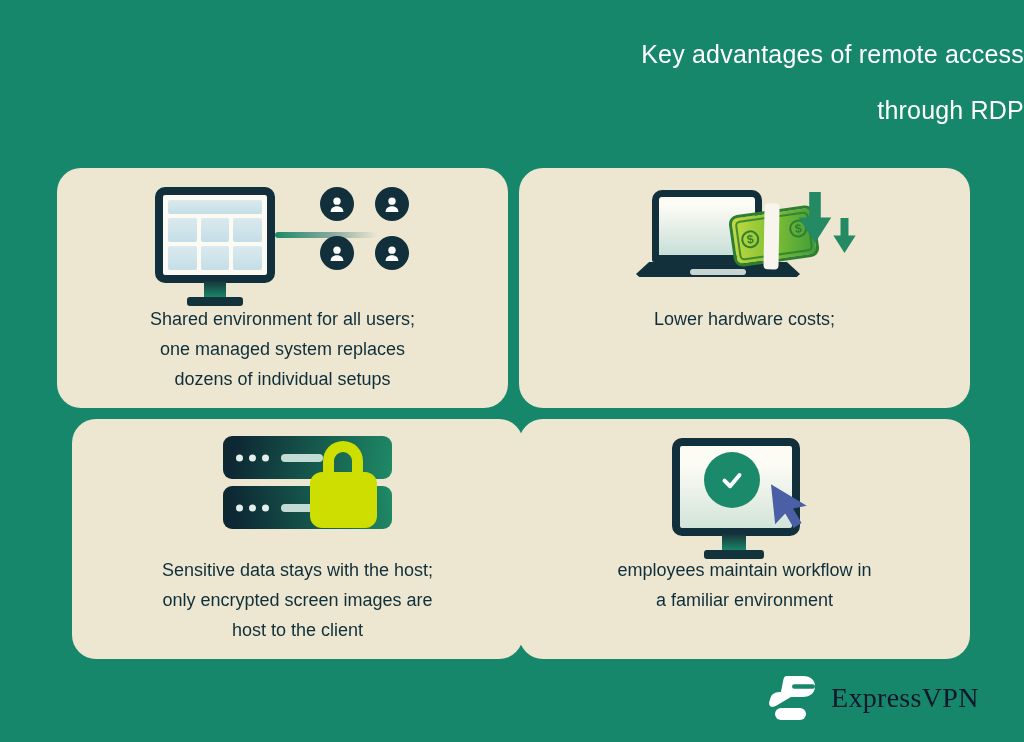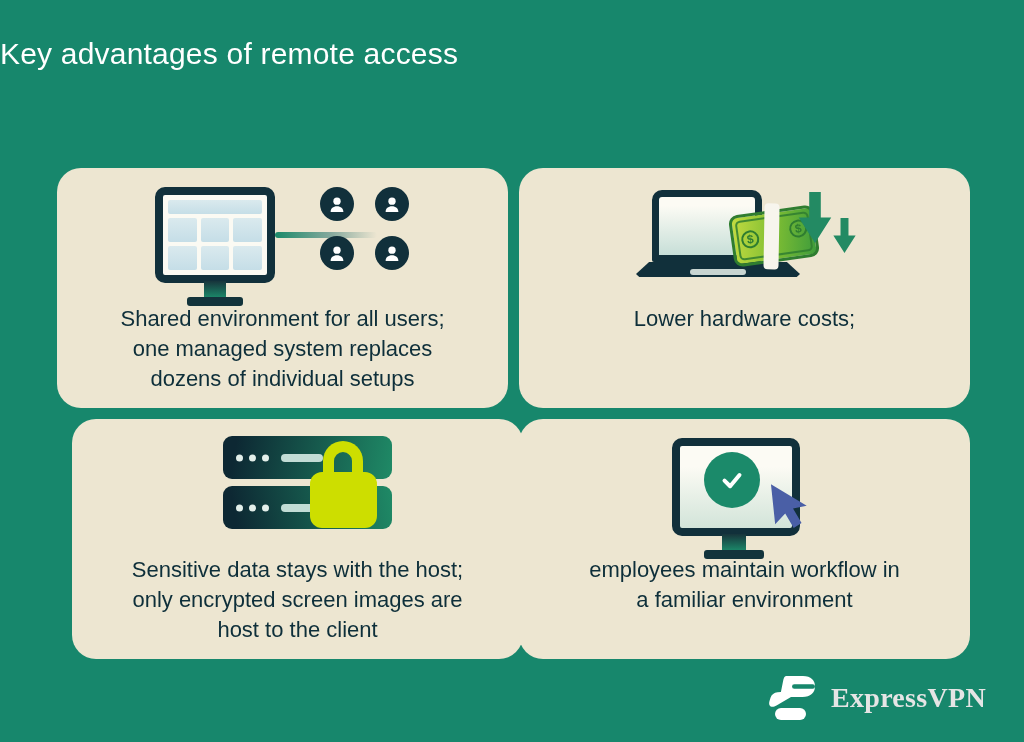--- a/index.html
+++ b/index.html
@@ -1,26 +1,26 @@
 <!DOCTYPE html>
 <html><head>
 <meta charset="utf-8">
 <style>
   html,body{margin:0;padding:0;background:#17876C;}
   .canvas{position:relative;width:1024px;height:742px;background:#17876C;overflow:hidden;
           font-family:"Liberation Sans",sans-serif;}
-  .title{position:absolute;top:26px;left:0;width:100%;margin:0;text-align:left;
-         color:#FFFFFF;font-size:30px;line-height:56px;font-weight:500;letter-spacing:.2px;}
+  .title{position:absolute;top:26px;left:0;width:100%;margin:0;text-align:right;
+         color:#FFFFFF;font-size:25px;line-height:56px;font-weight:500;letter-spacing:.2px;}
   .title .tl{display:block;}
 
   .card{position:absolute;width:451px;height:240px;background:#EDE6D1;border-radius:24px;}
   .card1{left:57px;top:168px}.card2{left:519px;top:168px}
   .card3{left:72px;top:419px}.card4{left:519px;top:419px}
   .card-text{position:absolute;left:10px;right:10px;top:136px;text-align:center;
-             color:#0E2F3A;font-size:22px;line-height:30px;font-weight:500;}
+             color:#0E2F3A;font-size:18px;line-height:30px;font-weight:500;}
   .card *, .brand *{box-sizing:border-box;}
   .abs{position:absolute;}
 
   
   .c1-monitor{left:98px;top:19px;width:120px;height:96px;background:#FBFAF3;
               border:8px solid #11303B;border-radius:10px;}
   .c1-grid{position:absolute;inset:5px;display:grid;grid-template-columns:1fr 1fr 1fr;
            grid-template-rows:14px 1fr 1fr;gap:4px;}
   .cell{background:linear-gradient(180deg,#DAEAEE,#C5DEE7);border-radius:2px;}
   .cell-wide{grid-column:1/4;}
@@ -74,30 +74,31 @@
            background:linear-gradient(180deg,#17343B,#1B8A6A);}
   .c4-base{left:185px;top:131px;width:60px;height:9px;border-radius:3px;background:#12333B;}
   .c4-check{left:185px;top:33px;width:56px;height:56px;border-radius:50%;background:#1B8A6A;
             display:flex;align-items:center;justify-content:center;}
   .c4-check svg{width:30px;height:30px;}
   .c4-cursor{left:248px;top:62px;width:46px;height:50px;transform:rotate(-6deg);}
 
   
   .brand{position:absolute;left:766px;top:674px;display:flex;align-items:center;gap:15px;}
   .brand-mark{width:50px;height:48px;}
-  .brand-name{color:#e5e5e5;font-family:"Liberation Serif",serif;font-weight:700;
+  .brand-name{color:#0f172a;font-family:"Liberation Serif",serif;font-weight:400;
               font-size:28px;letter-spacing:.3px;}
 </style>
 </head>
 <body>
 
 <div class="canvas">
 
   <h1 class="title">
     <span class="tl">Key advantages of remote access</span>
+    <span class="tl">through RDP</span>
   </h1>
 
   <section class="card card1">
     <div class="abs c1-monitor">
       <div class="c1-grid">
         <div class="cell cell-wide"></div>
         <div class="cell"></div>
         <div class="cell"></div>
         <div class="cell"></div>
         <div class="cell"></div>

